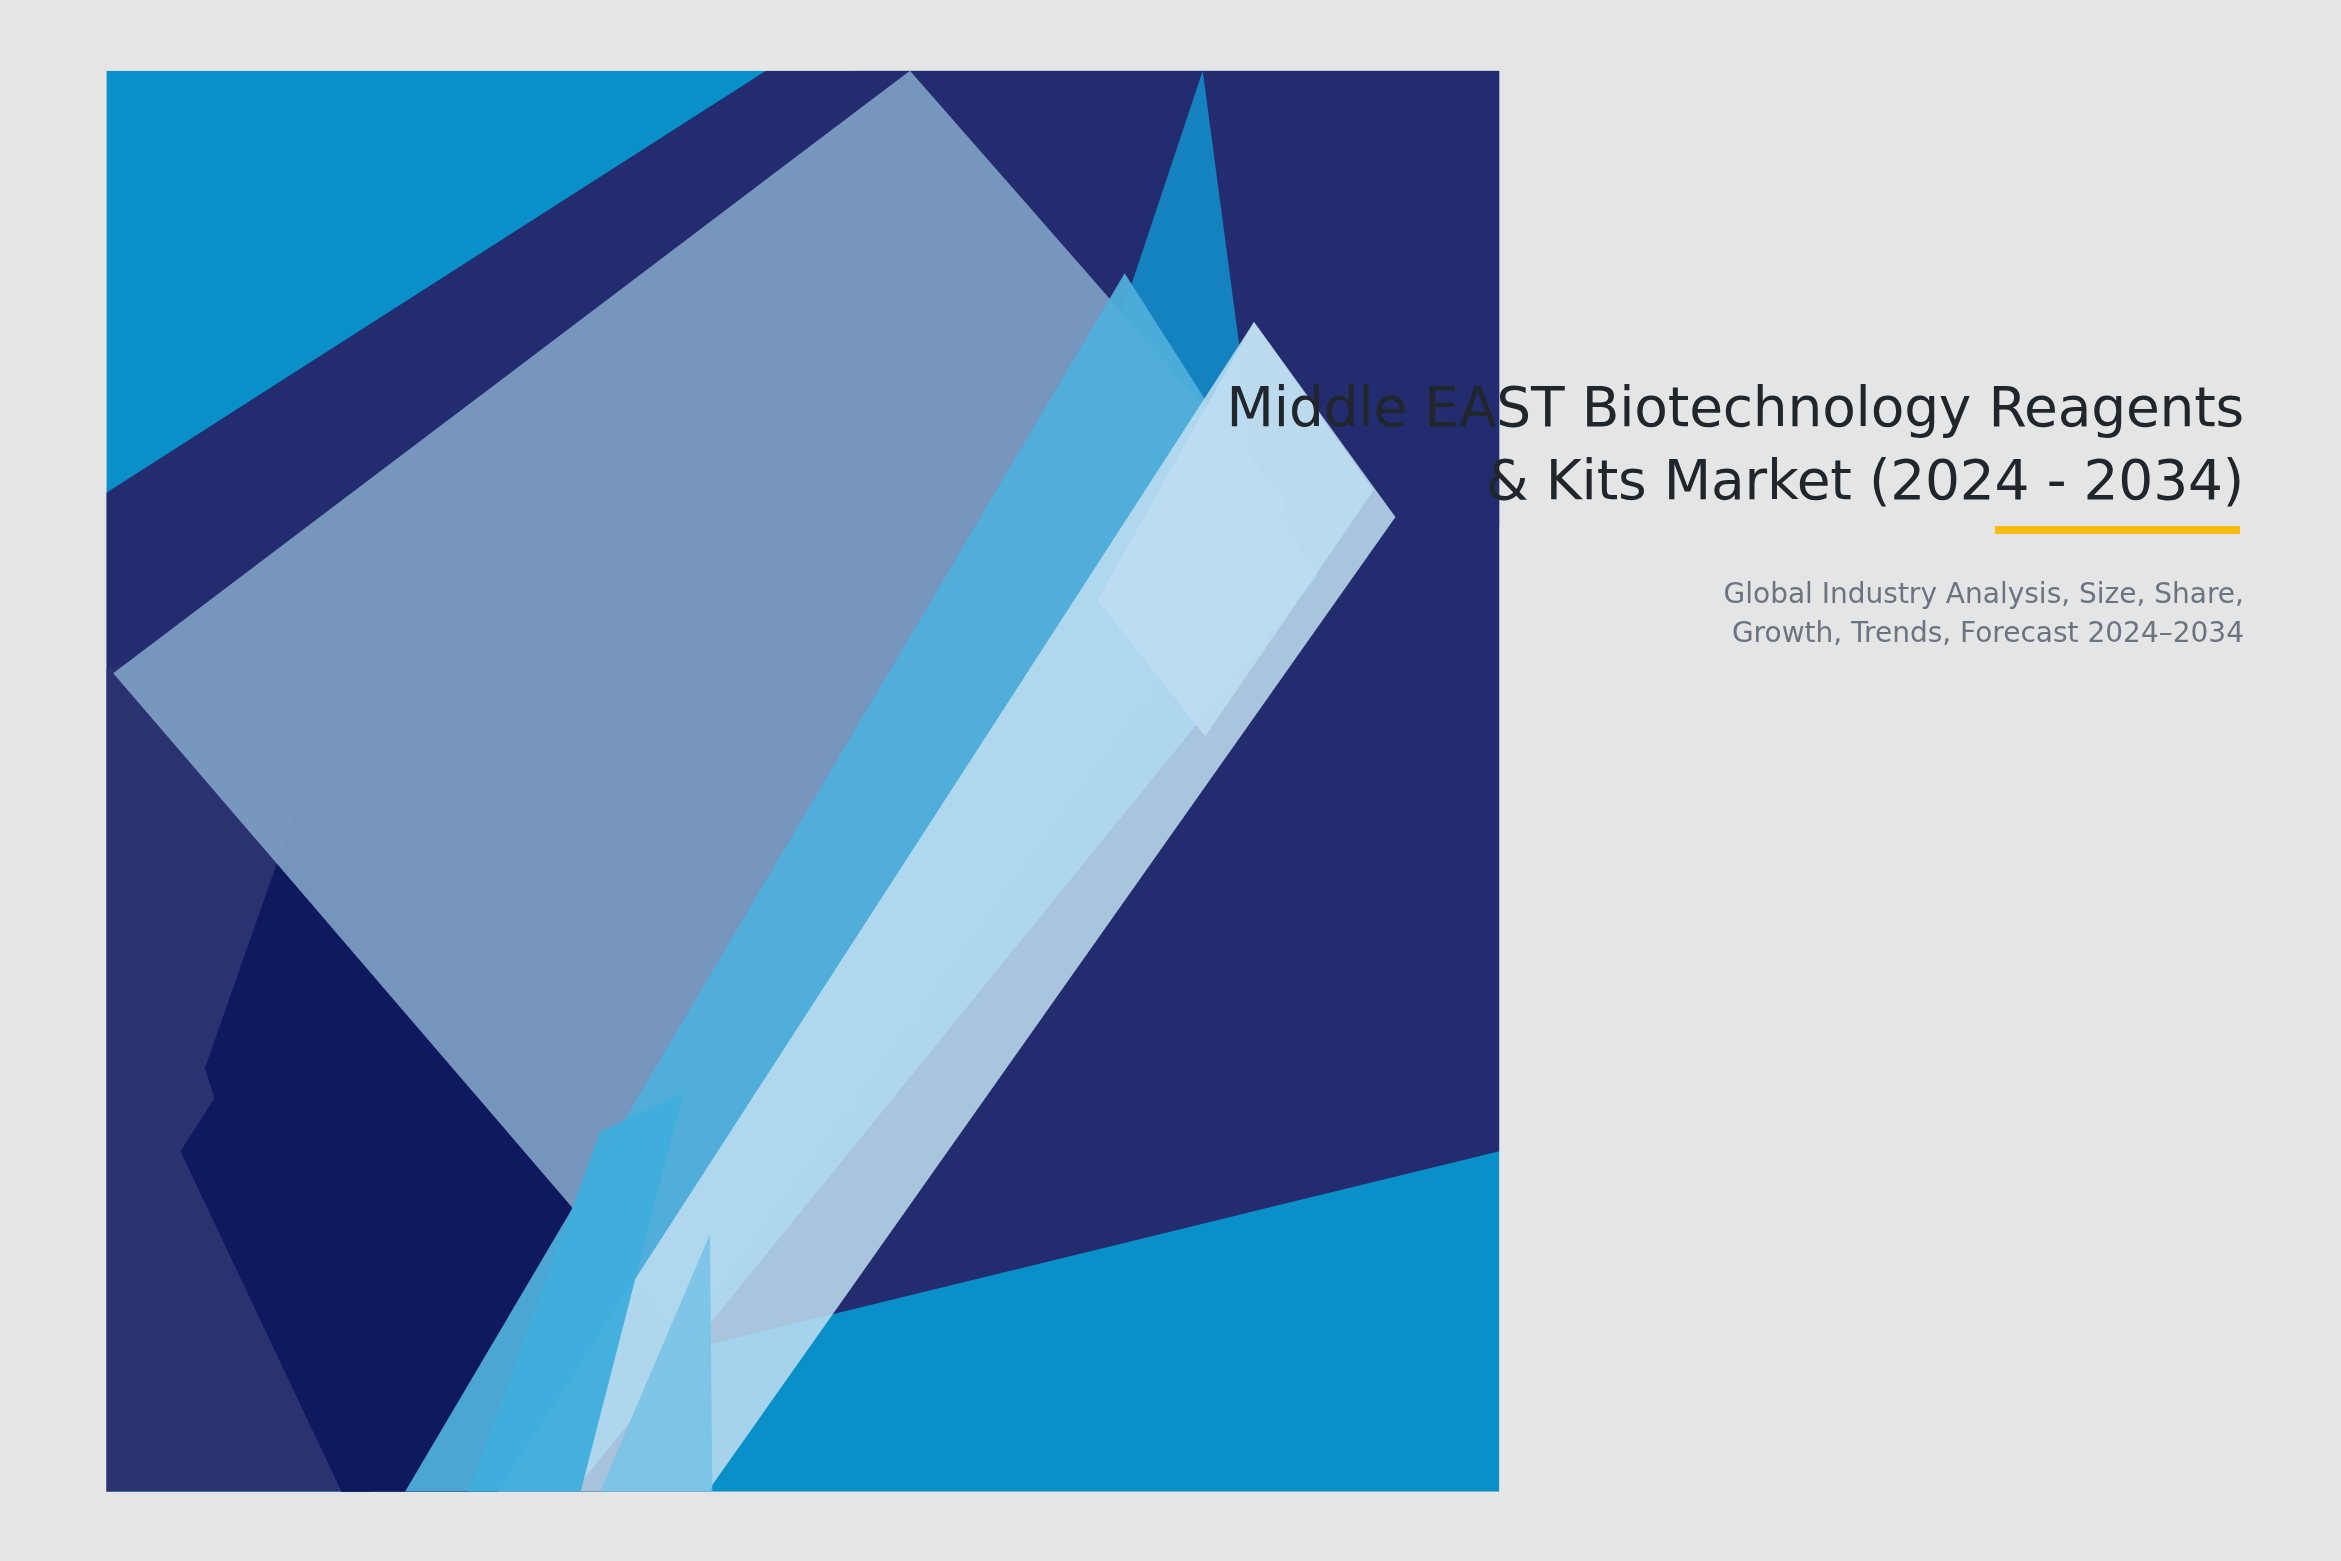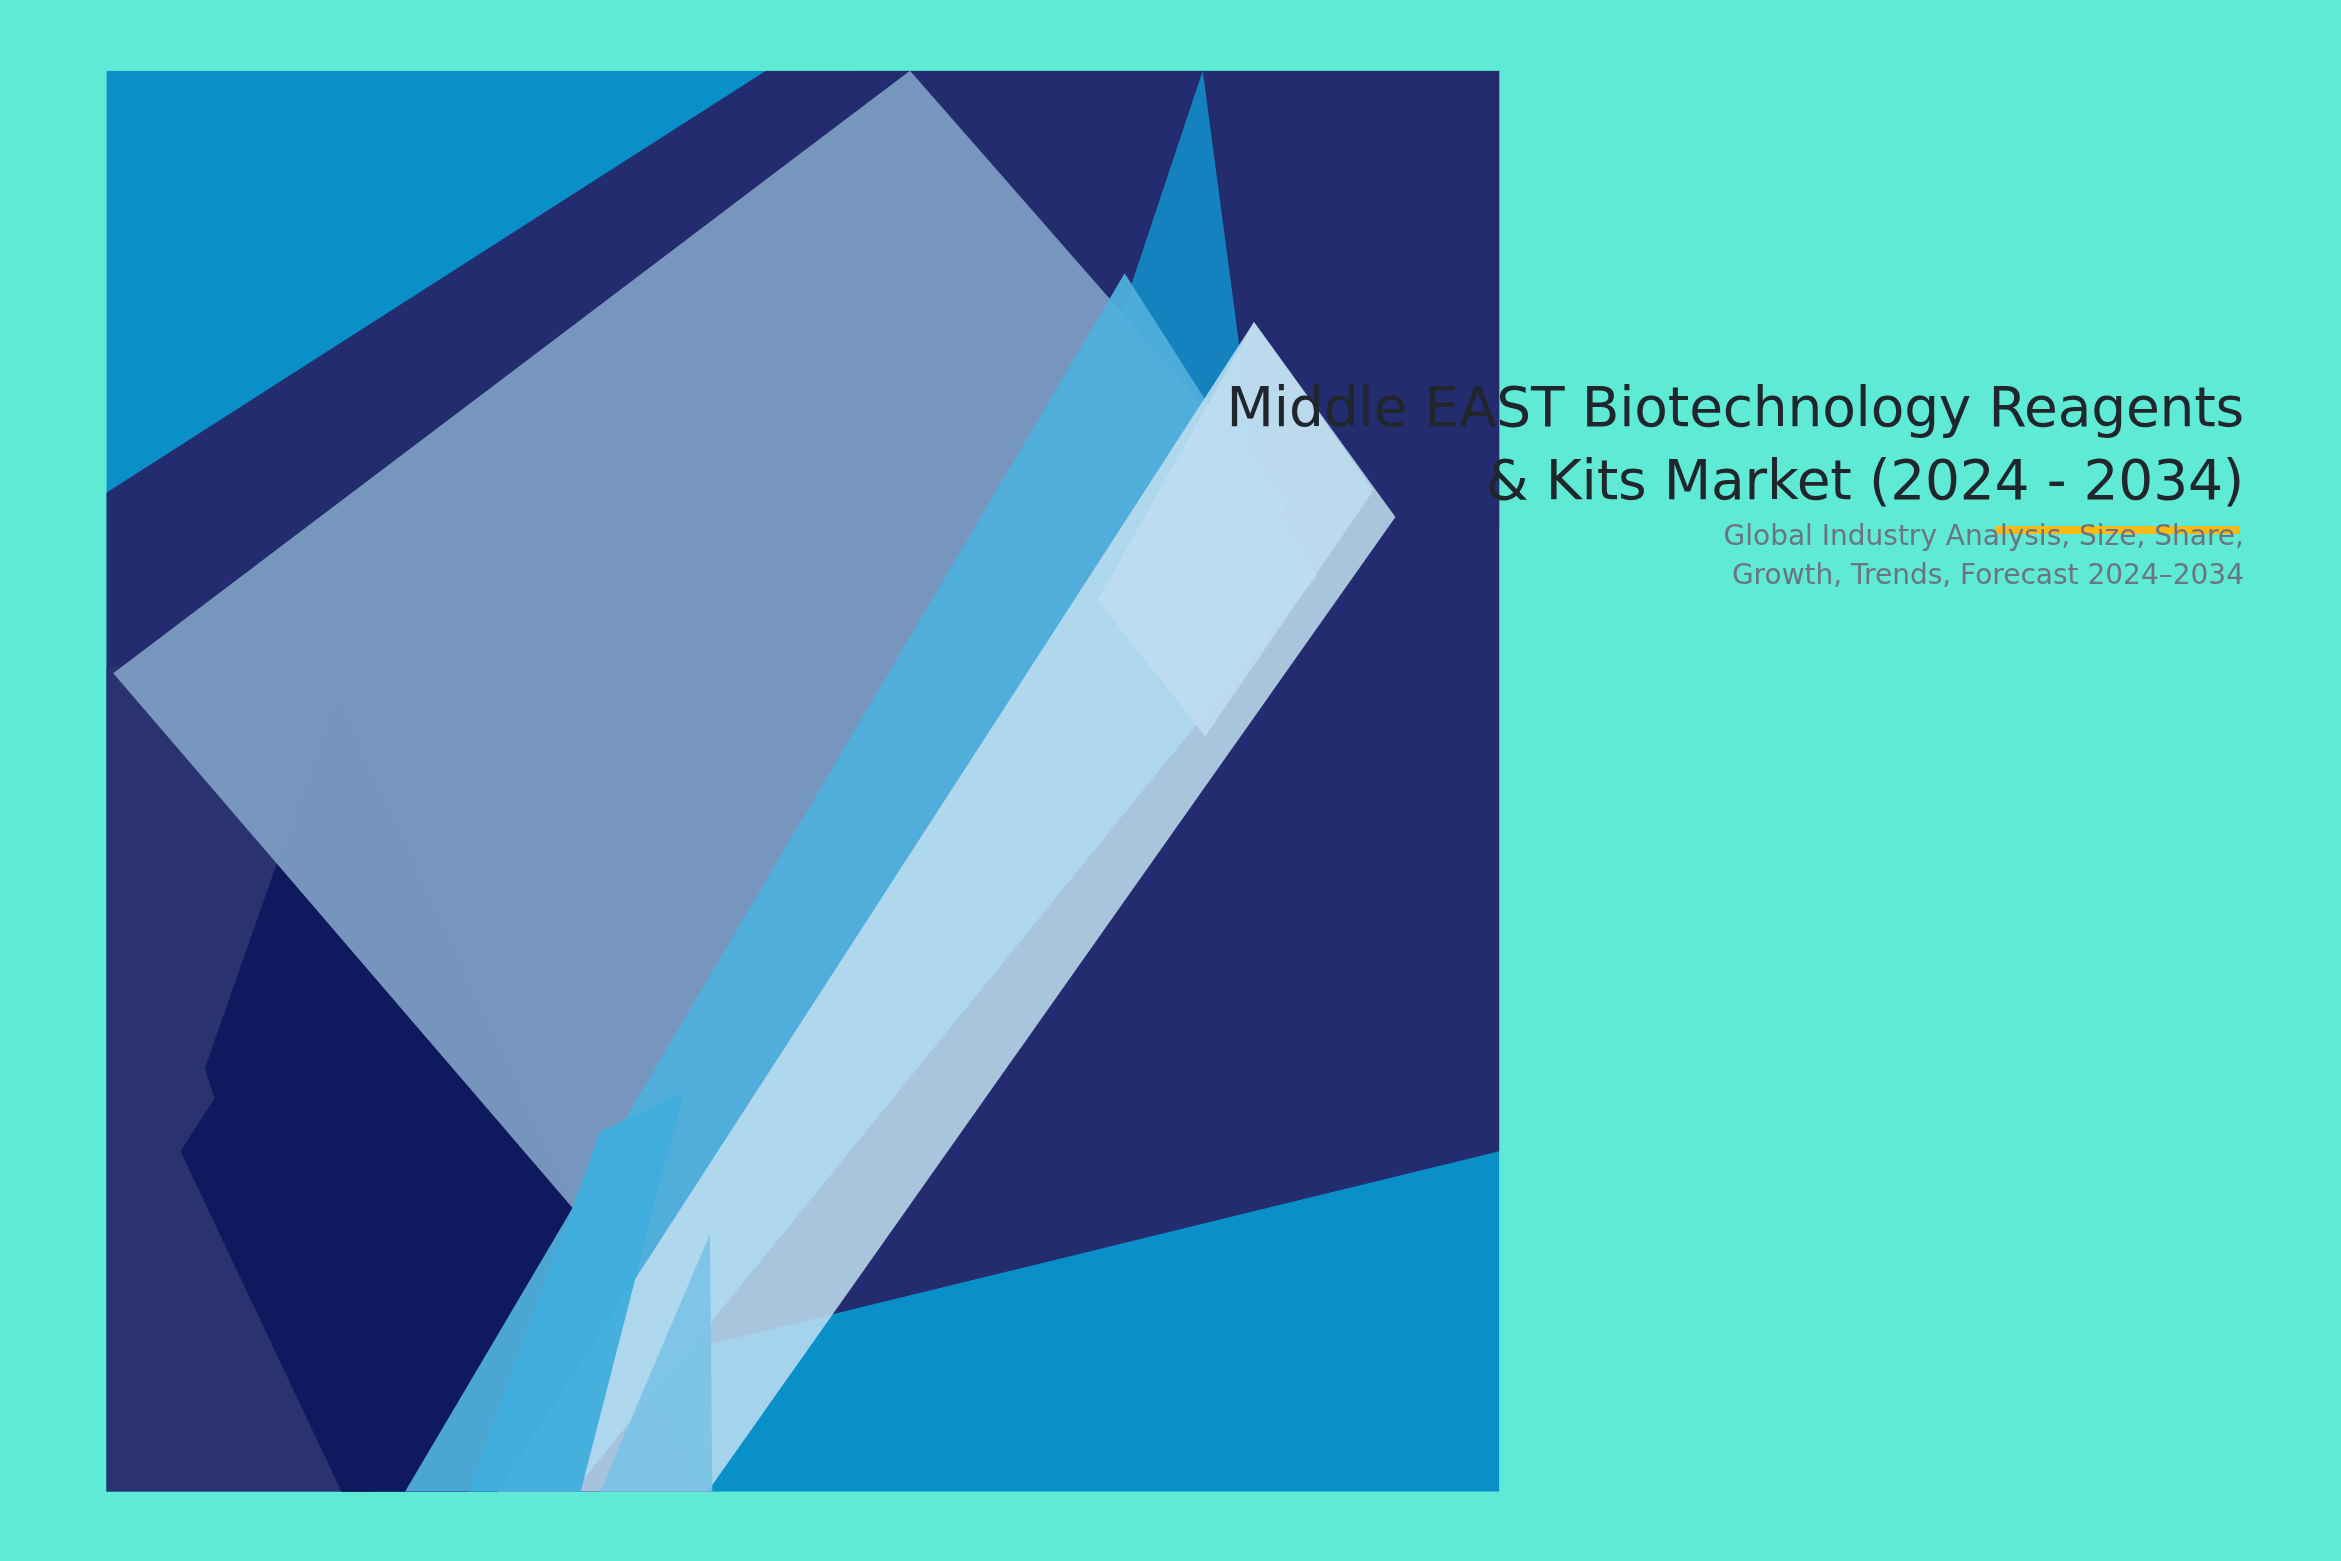--- a/index.html
+++ b/index.html
@@ -5,21 +5,21 @@
   * { margin:0; padding:0; box-sizing:border-box; }
   html, body {
     width:2342px; height:1561px;
     background:#F7F8FA;
     font-family:"DejaVu Sans", sans-serif;
     overflow:hidden;
   }
   #cover {
     position:relative;
     width:2342px; height:1561px;
-    background:#5eead4;
+    background:#e5e5e5;
   }
   
   #artwork {
     position:absolute;
     left:0; top:0;
     width:2342px; height:1561px;
     pointer-events:none;
   }
   
   #text-block {
@@ -42,20 +42,21 @@
   #accent-bar {
     position:absolute;
     left:1995px;
     top:526px;
     width:245px;
     height:8.3px;
     background:#FBBA12;
     z-index:3;
   }
   #subtitle {
+    margin-top:58px;
     font-size:28px;
     line-height:1.38;
     font-weight:400;
     color:#6B7480;
     white-space:pre-line;
     position:relative;
     z-index:4;
   }
 </style>
 </head>

